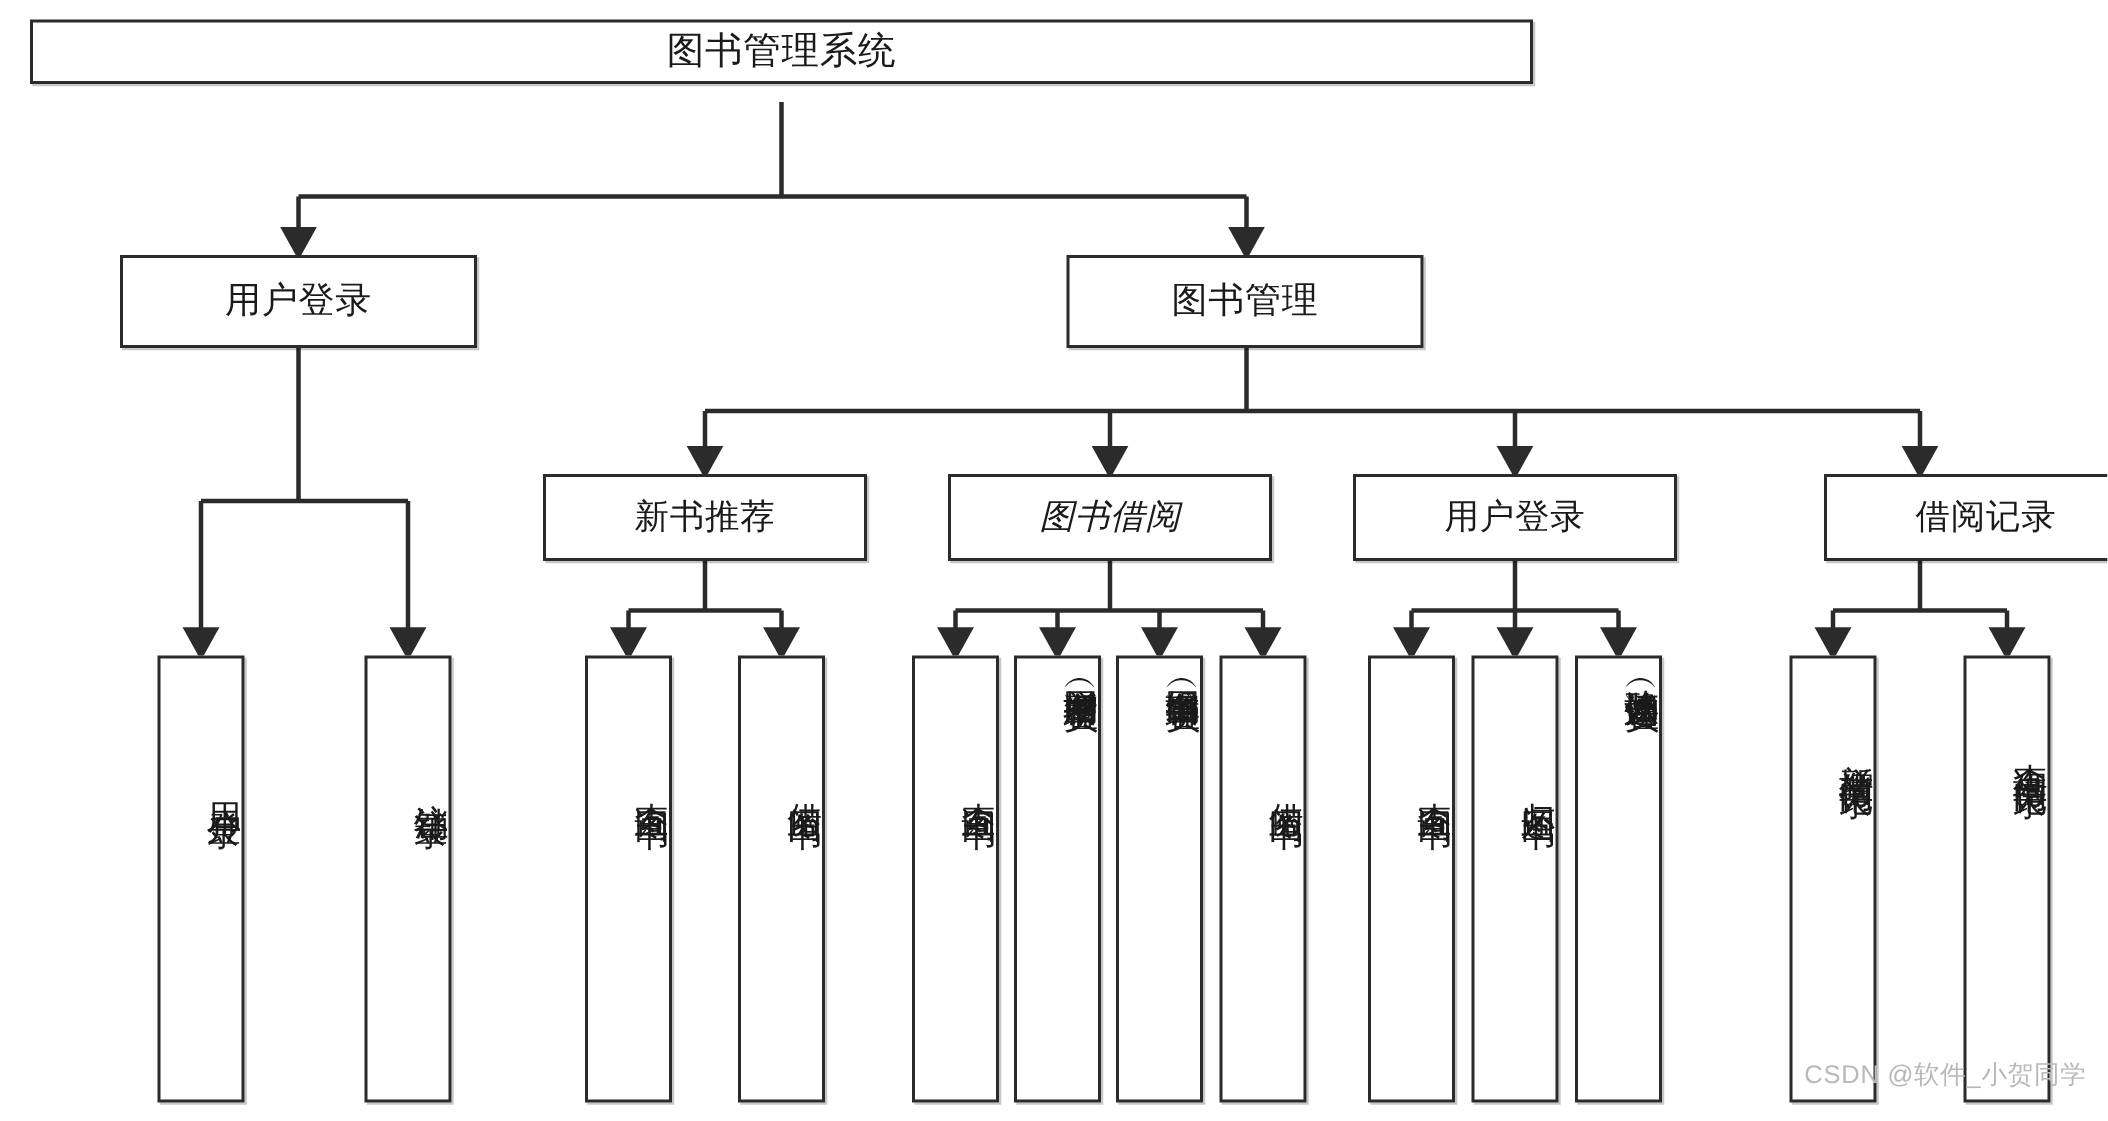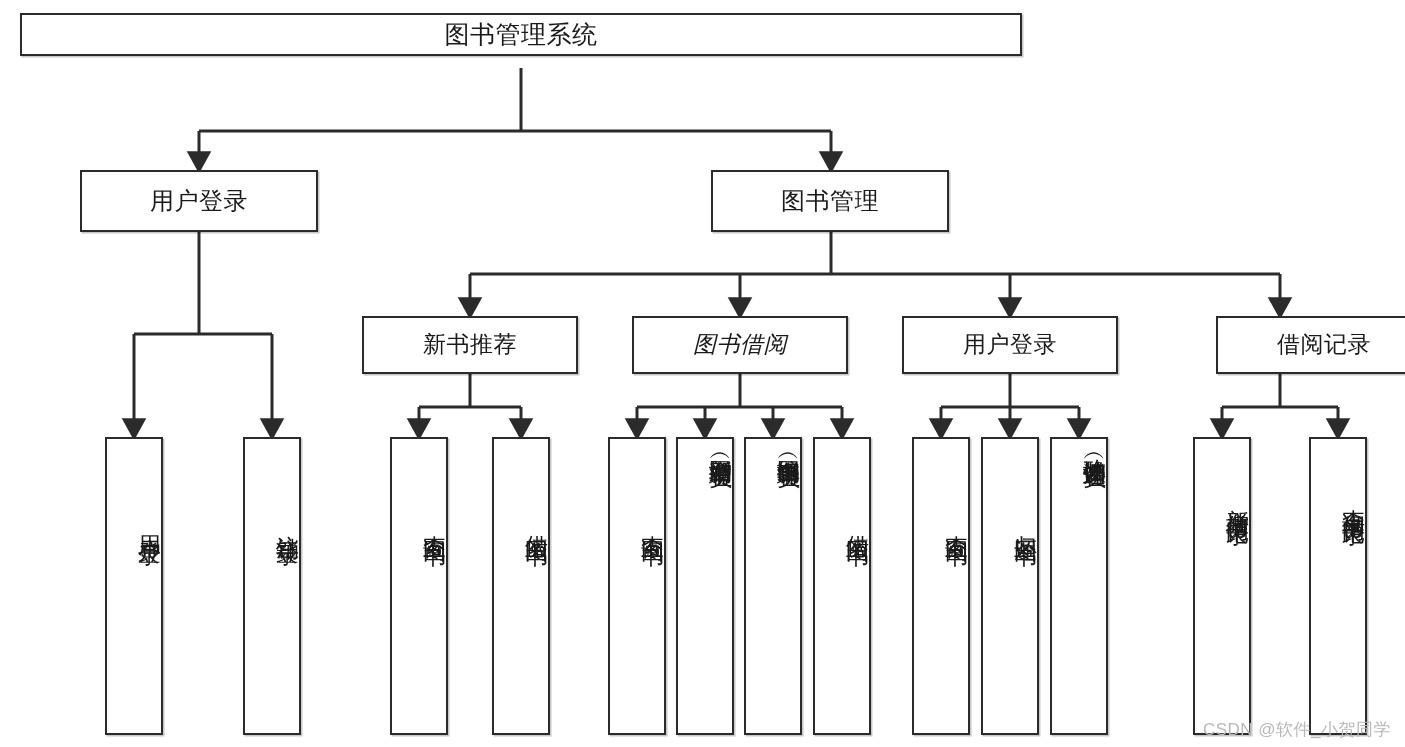--- a/index.html
+++ b/index.html
@@ -95,21 +95,21 @@
     padding-top: 52px;
   }
   .leaf.leaf-xlong .node-label {
     padding-top: 2px;
     letter-spacing: 1px;
   }
 
   #watermark {
     position: absolute;
     right: 14px;
-    bottom: 6px;
+    bottom: 19px;
     font-size: 17px;
     color: #b8b8b8;
     letter-spacing: 0.5px;
     white-space: nowrap;
     pointer-events: none;
   }
 </style>
 </head>
 <body>
 

